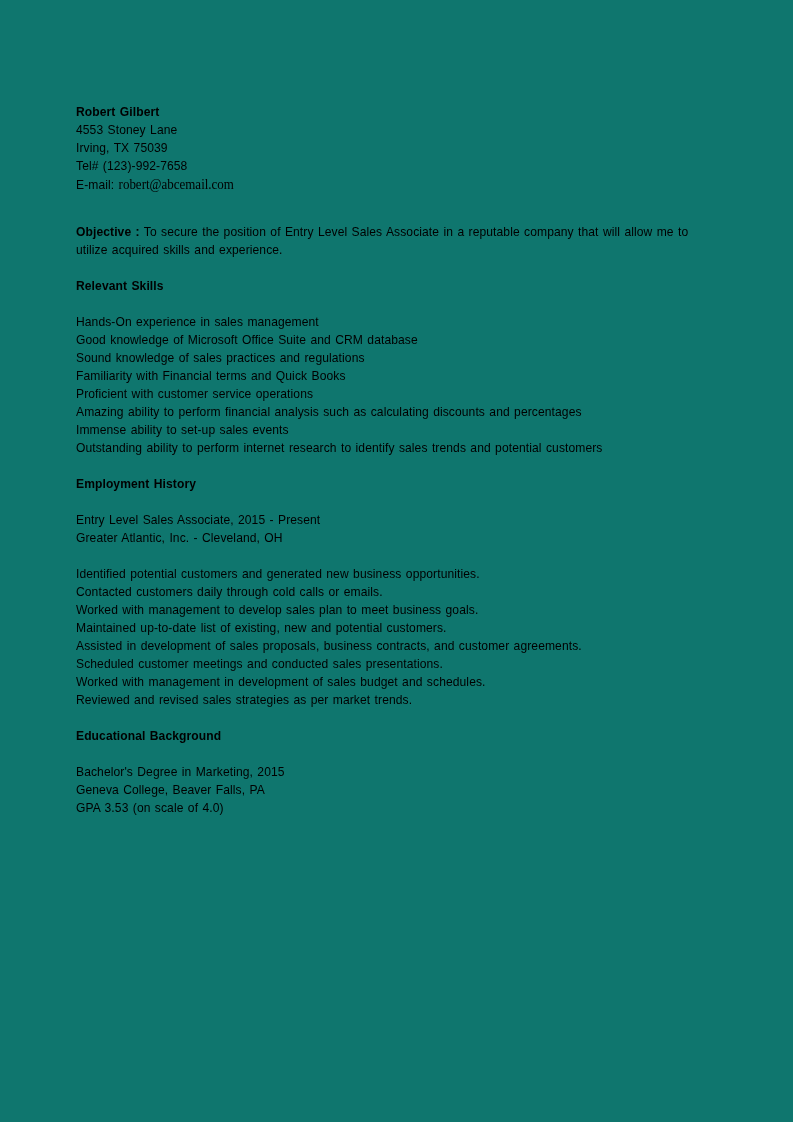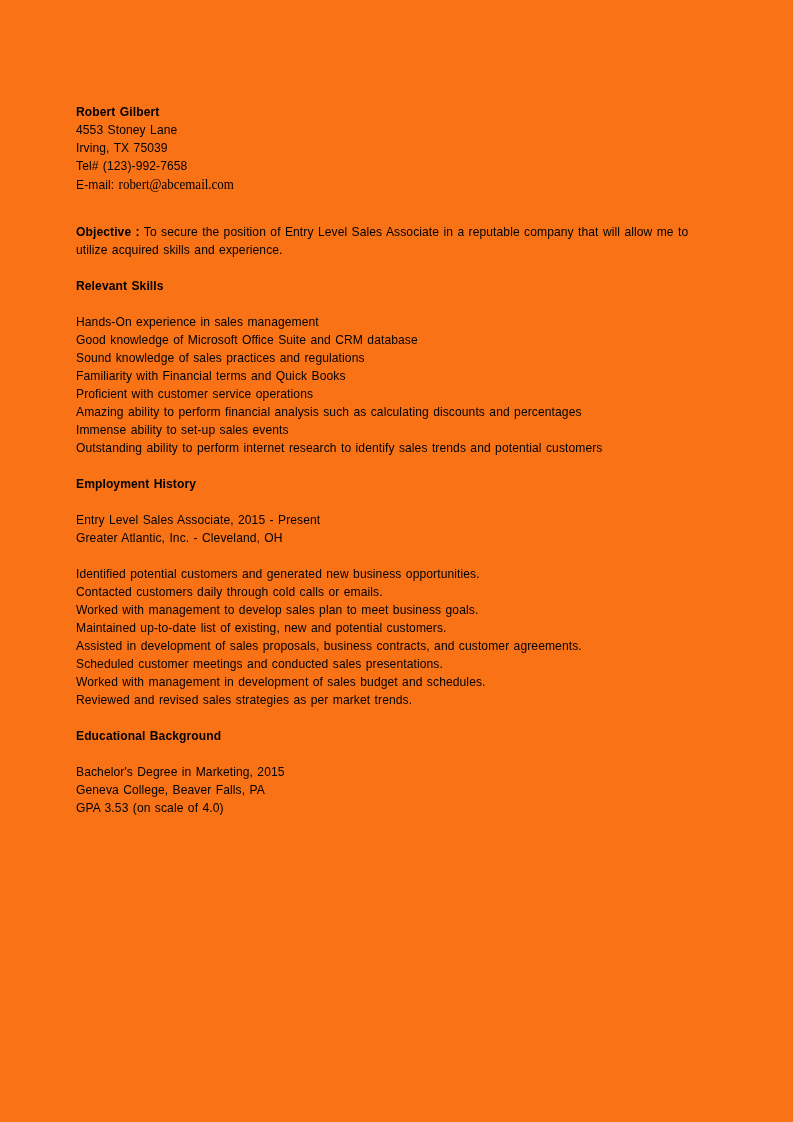--- a/index.html
+++ b/index.html
@@ -7,21 +7,21 @@
   body {
     width: 793px;
     height: 1122px;
     color: #000000;
     font-family: "Liberation Sans", "DejaVu Sans", sans-serif;
     overflow: hidden;
   }
   .page {
     width: 793px;
     height: 1122px;
-    background: #f97316;
+    background: #0f766e;
     padding: 103px 0 0 76px;
   }
   
   .content {
     width: 720px;
     transform: scaleX(0.895);
     transform-origin: top left;
     font-size: 13.5px;
     line-height: 18px;
     word-spacing: 1px;

